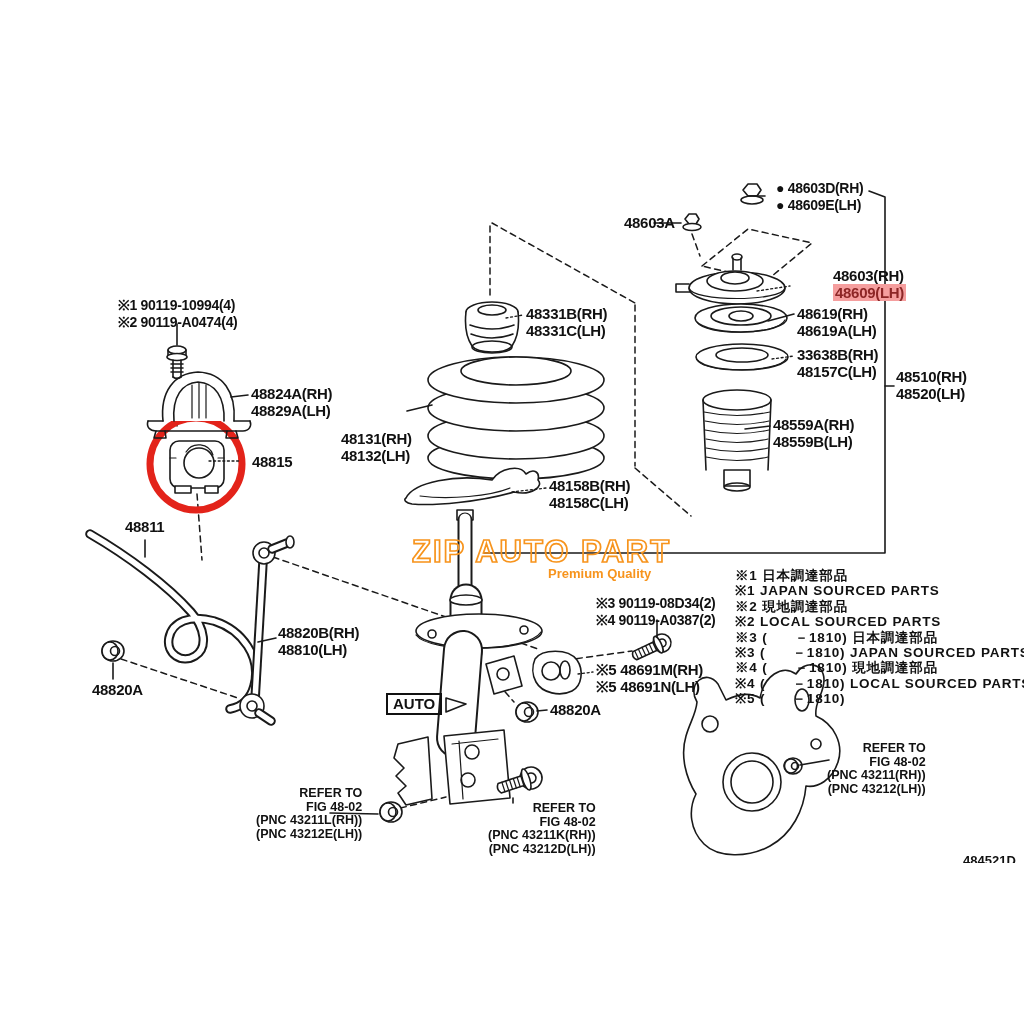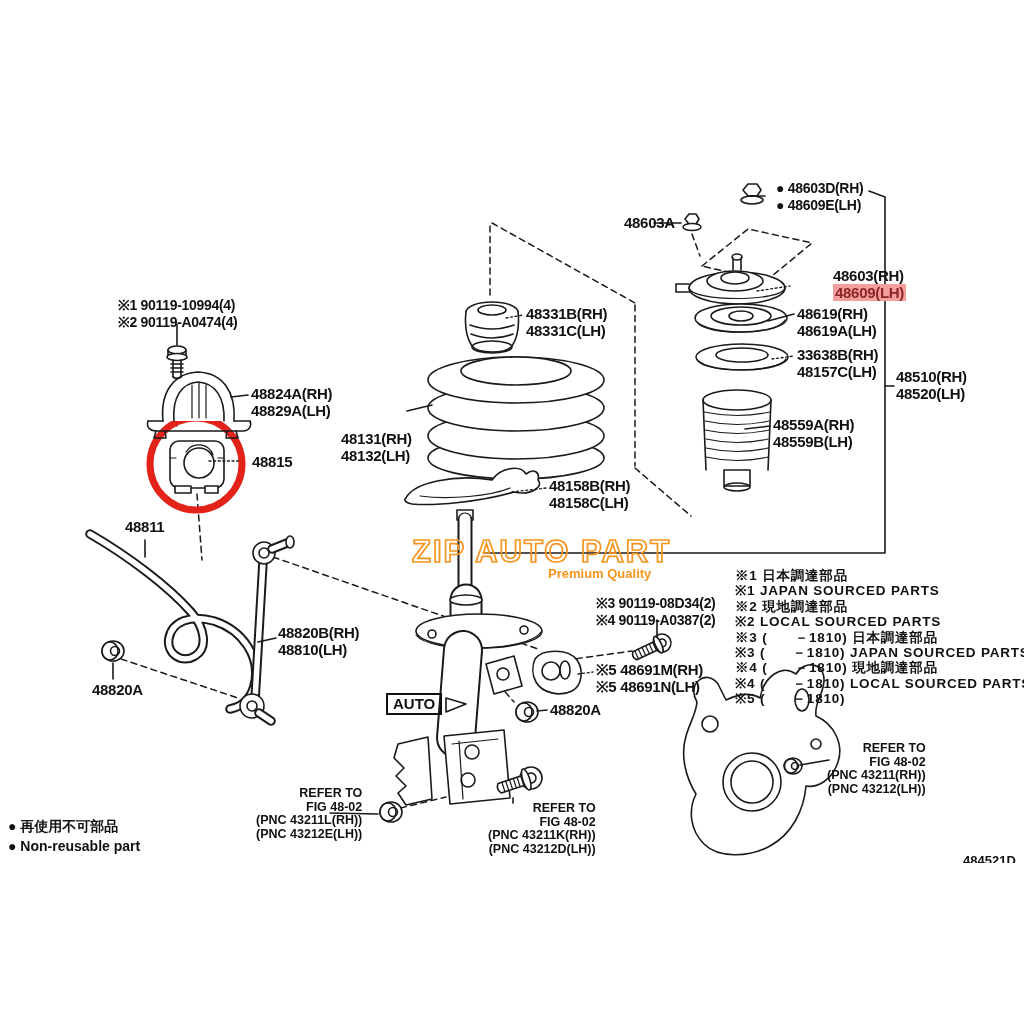--- a/index.html
+++ b/index.html
@@ -393,22 +393,18 @@
     <span>(PNC 43212E(LH))</span>
   </div>
 
   <div class="refer" style="left:488px;top:802px;">
     <span class="ind">REFER TO</span>
     <span class="ind">FIG 48-02</span>
     <span>(PNC 43211K(RH))</span>
     <span>(PNC 43212D(LH))</span>
   </div>
 
-  <div class="legend">
-    <span>● 再使用不可部品</span>
-    <span>● Non-reusable part</span>
-  </div>
 
   <div class="figcode">
     <span>484521D</span>
   </div>
 
 </div>
 
 </body></html>

